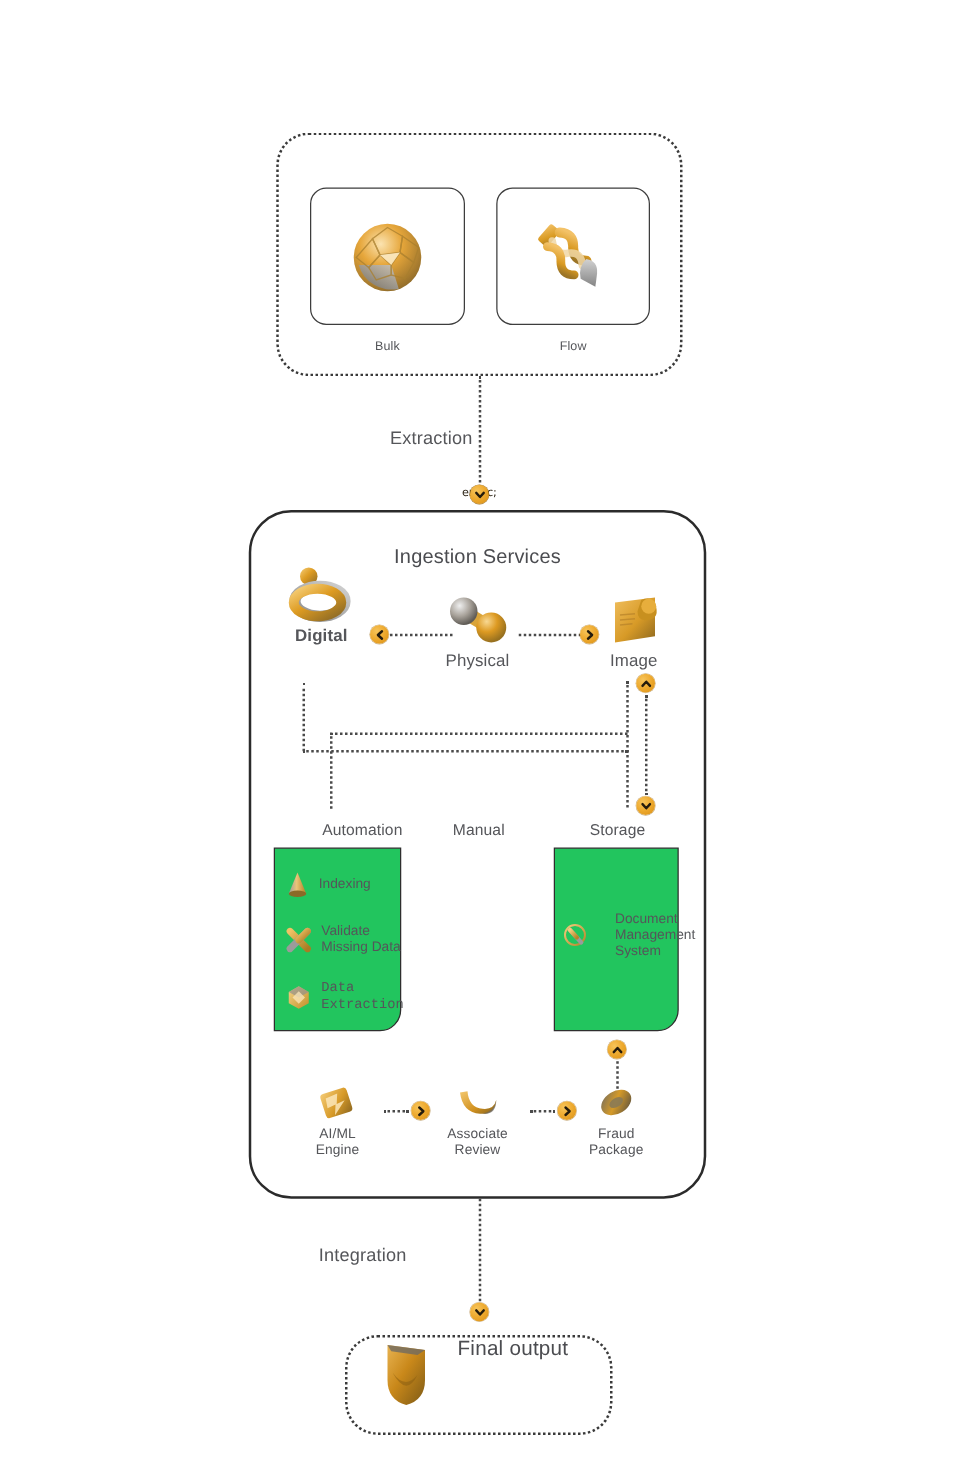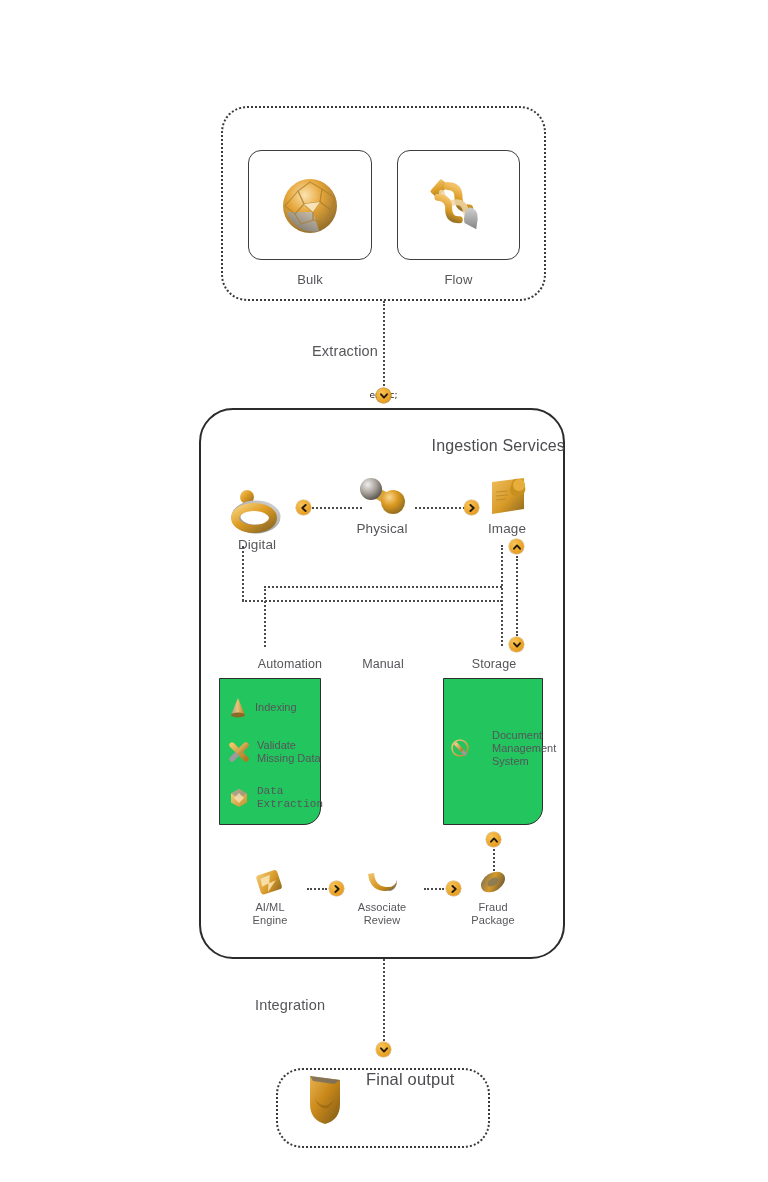--- a/index.html
+++ b/index.html
@@ -24,25 +24,25 @@
   
   .lbl {
     color: #55565a;
     font-size: 13.5px;
     line-height: 1.22;
     text-align: center;
     white-space: pre-line;
     letter-spacing: .1px;
   }
   .lbl-sm { font-size: 11px; line-height: 1.2; }
-  .lbl-card { font-size: 13px; }
+  .lbl-card { font-size: 10px; }
   .section-title {
     font-size: 16px;
     color: #4b4c50;
-    text-align: right;
+    text-align: center;
     letter-spacing: .15px;
   }
   .group-title {
     font-size: 12.5px;
     color: #55565a;
     text-align: center;
     letter-spacing: .1px;
   }
   .edge-label {
     font-size: 14.5px;
@@ -179,21 +179,21 @@
   <div class="abs marker" style="left:376px; top:388px;">
     <svg width="8" height="6" viewBox="0 0 8 6">
         <path d="M1 1.3 L4 4.6 L7 1.3" stroke="#241b0c" stroke-width="1.9" fill="none" stroke-linecap="round" stroke-linejoin="round"></path>
       </svg>
   </div>
 
   <div class="abs solid-box" style="left:199px; top:408px; width:366px; height:551px;"></div>
 
   <div class="abs section-title" style="left:199px; top:437px; width:366px;">Ingestion Services</div>
 
-  <div class="abs node" style="left:211px; top:488px;">
+  <div class="abs node" style="left:211px; top:452px;font-weight:bold;">
     <div class="ico">
       <svg width="52" height="46" viewBox="0 0 52 46">
         <defs>
           <linearGradient id="gDig" x1="0" y1="0" x2="1" y2="1">
             <stop offset="0%" stop-color="#f6cf79"></stop>
             <stop offset="45%" stop-color="#dd9b22"></stop>
             <stop offset="100%" stop-color="#8c6a26"></stop>
           </linearGradient>
           <linearGradient id="gDigS" x1="1" y1="0" x2="0" y2="1">
             <stop offset="0%" stop-color="#cfcfcf"></stop>

